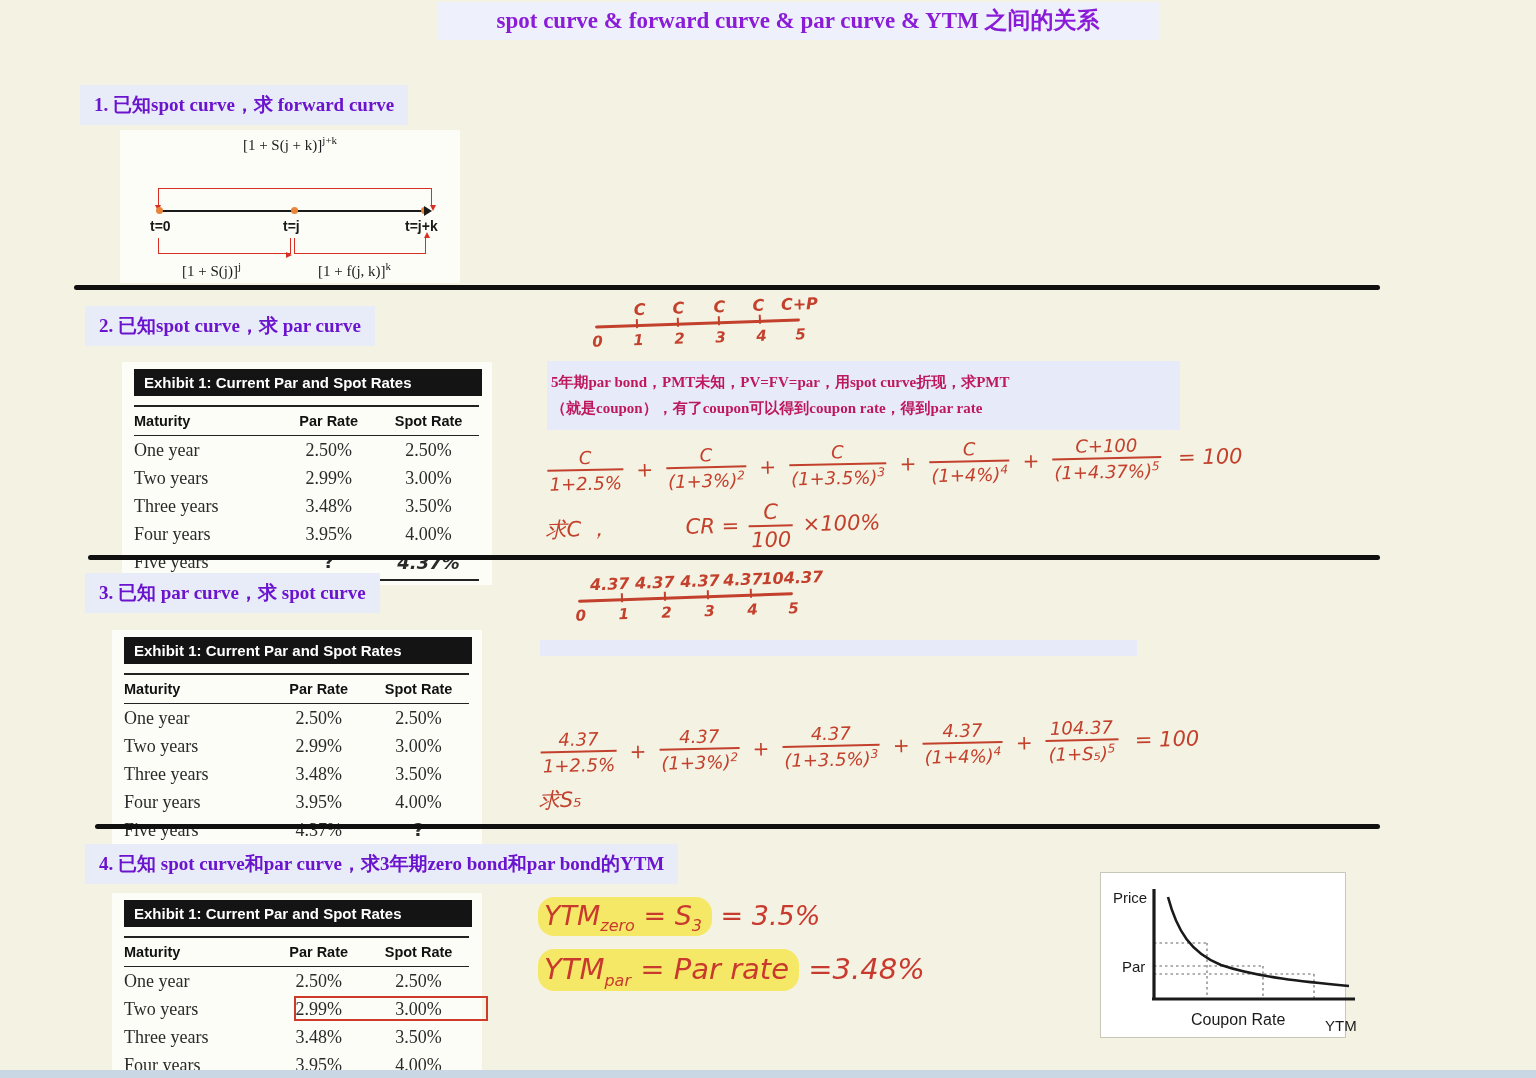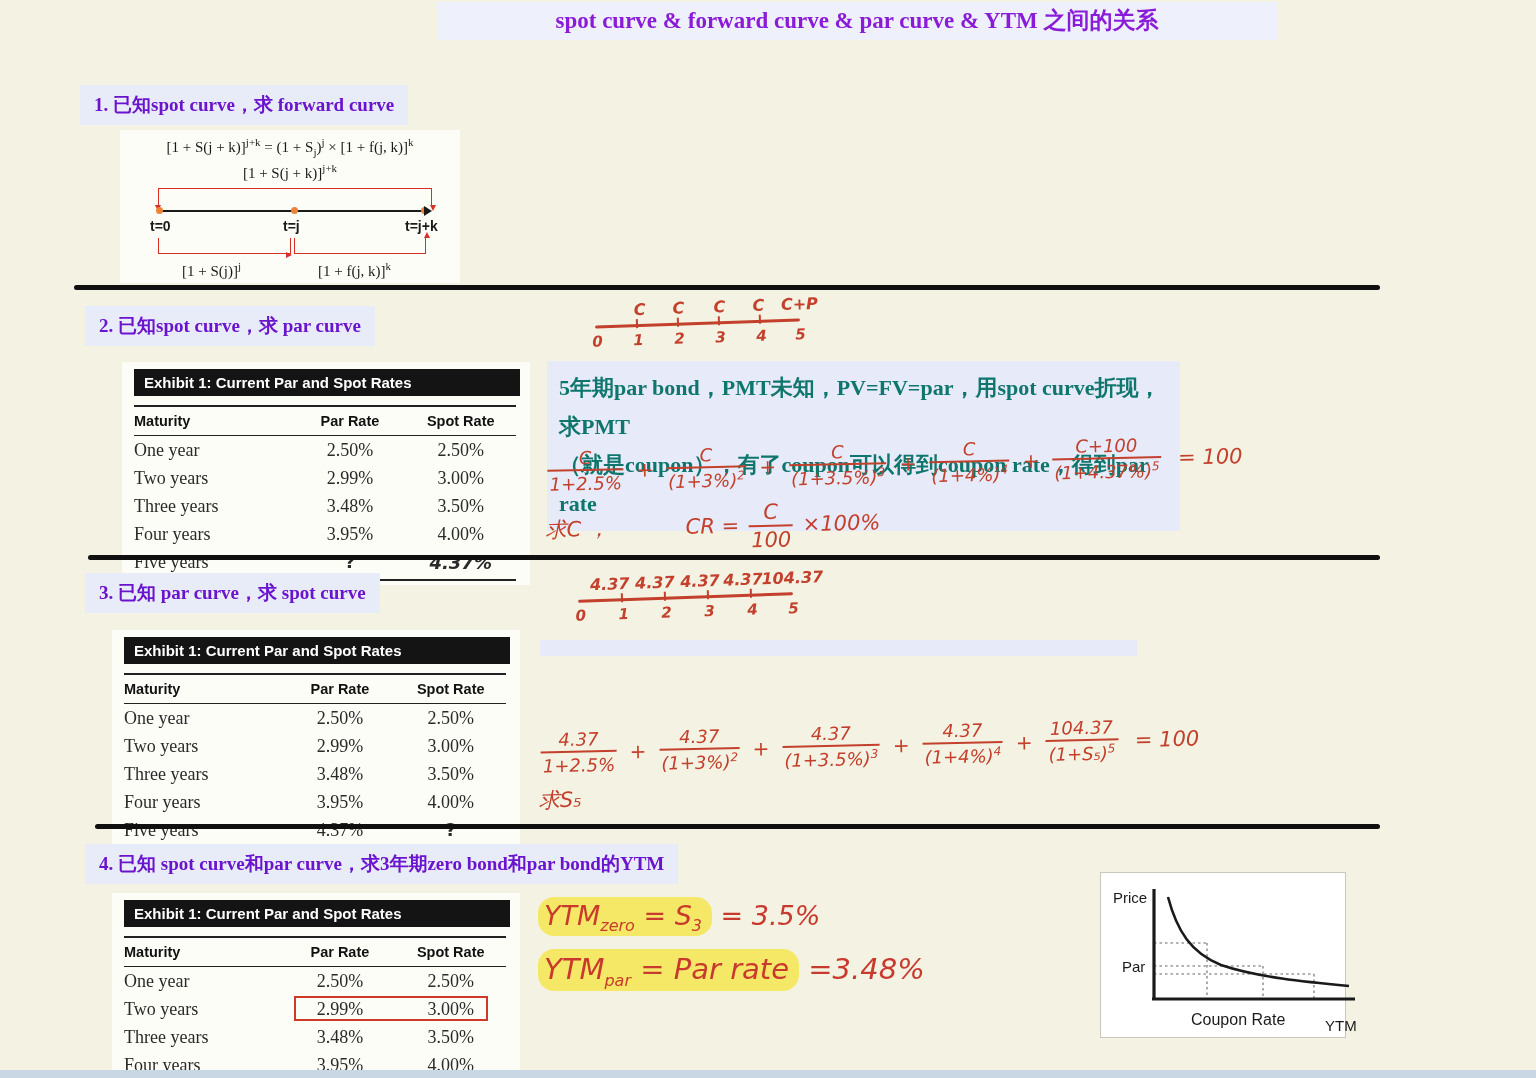--- a/index.html
+++ b/index.html
@@ -7,21 +7,21 @@
   body {
     position:relative;
     background:#f4f2e3;
     font-family:"Liberation Serif", serif;
     overflow:hidden;
   }
   .abs { position:absolute; }
 
   
   .title-banner {
-    left:437px; top:2px; width:840px; height:38px;
+    left:437px; top:2px; width:722px; height:38px;
     background:#eef1fb; color:#8a1cd8;
     font-size:23px; font-weight:bold;
     text-align:center; line-height:38px;
   }
   .sec-heading {
     background:#e8ecf8; color:#6b14ce;
     font-size:19px; font-weight:bold;
     padding:7px 14px;
   }
 
@@ -52,43 +52,43 @@
     font-family:"Liberation Sans", sans-serif; color:#1a1a1a; }
   .brk-bot { position:absolute; top:108px; height:16px;
     border-bottom:1.6px solid #d93025; border-left:1.6px solid #d93025; border-right:1.6px solid #d93025; }
   .brk-bot .ar-up { position:absolute; right:-4.5px; top:-6px; width:0; height:0;
     border-left:3.5px solid transparent; border-right:3.5px solid transparent; border-bottom:6px solid #d93025; }
   .brk-bot .ar-rt { position:absolute; right:-2px; bottom:-4.5px; width:0; height:0;
     border-top:3.5px solid transparent; border-bottom:3.5px solid transparent; border-left:6px solid #d93025; }
   .brk-lab { position:absolute; font-size:15px; color:#1a1a1a; }
 
   
-  .exhibit { width:408px; background:#fdfdf8; padding:5px 10px 4px 12px; }
+  .exhibit { width:370px; background:#fdfdf8; padding:5px 10px 4px 12px; }
   .exhibit .bar {
     background:#141414; color:#fff; font-family:"Liberation Sans", sans-serif;
     font-weight:bold; font-size:15px; padding:5px 10px; margin-top:2px;
   }
   .exhibit table { width:99%; border-collapse:collapse; margin-top:9px; }
   .exhibit th {
     font-family:"Liberation Sans", sans-serif; font-size:14.5px; color:#111;
     border-top:2px solid #222; border-bottom:1.5px solid #222; padding:6px 0 6px 0;
   }
   .exhibit th.c1 { text-align:left; width:42%;margin-top:8px; }
   .exhibit th.c2, .exhibit th.c3 { text-align:center; width:29%; }
   .exhibit td { font-size:18px; color:#2a2a2a; padding:3.5px 0; }
   .exhibit td.c2, .exhibit td.c3 { text-align:center; }
   .exhibit tr.last td { border-bottom:2.5px solid #222; padding-bottom:6px; }
   .hand-q { color:#c0392b; font-family:"DejaVu Sans", sans-serif; font-weight:bold; font-size:18px; line-height:10px; }
   .hand-dark { font-family:"DejaVu Sans", sans-serif; font-weight:bold; font-style:italic; font-size:14px; color:#111; }
   .redbox { position:absolute; border:2.5px solid #cf3a28; left:182px; top:103px; width:194px; height:25px; }
 
   
   .note {
-    background:#e7ebf9; color:#0f766e; font-weight:bold; font-size:22px;
-    padding:8px 12px; line-height:1.75;
+    background:#e7ebf9; color:#be185d; font-weight:bold; font-size:15px;
+    padding:8px 4px; line-height:1.75;
   }
 
   
   .hw { color:#c3402c; font-family:"DejaVu Sans", sans-serif; }
   .hw-formula { font-size:18px; font-style:italic; transform:rotate(-1.3deg); white-space:nowrap; }
   .frac { display:inline-block; text-align:center; vertical-align:middle; margin:0 3px; }
   .frac .num { display:block; padding:0 5px 1px 5px; border-bottom:2.2px solid currentColor; }
   .frac .den { display:block; padding:1px 2px 0 2px; }
   .dexp { font-size:12px; }
   .op { margin:0 4px; font-size:20px; vertical-align:middle; }
@@ -117,21 +117,20 @@
   .bottom-bar { left:0; top:1070px; width:1536px; height:8px; background:#c9d6e3; }
 </style>
 </head>
 <body>
 
 <div class="abs title-banner">spot curve &amp; forward curve &amp; par curve &amp; YTM 之间的关系</div>
 
 <div class="abs sec-heading" style="left:80px; top:85px;">1. 已知spot curve，求 forward curve</div>
 
 <div class="abs diagram">
-  <div class="f1"><span>[1 + S(j + k)]</span><sup>j+k</sup><span> = (1 + S</span><sub>j</sub><span>)</span><sup>j</sup><span> × [1 + f(j, k)]</span><sup>k</sup></div>
   <div class="f2"><span>[1 + S(j + k)]</span><sup>j+k</sup></div>
   <div class="brk-top">
       <i class="ar l"></i>
       <i class="ar r"></i>
     </div>
   <div class="tline">
     <span class="dot" style="left:-2px;"></span>
     <span class="dot" style="left:133px;"></span>
     <span class="dot" style="left:263px;"></span>
     <i class="arrow"></i>

